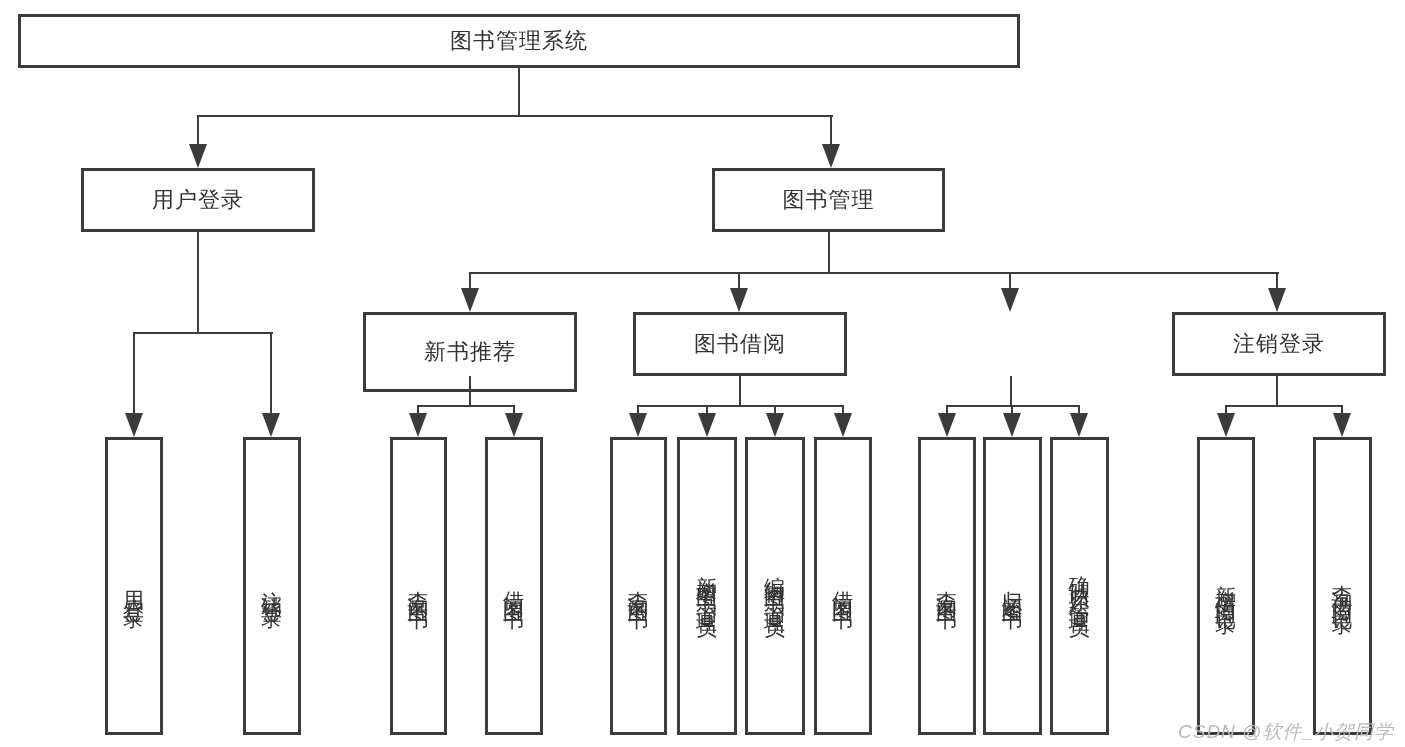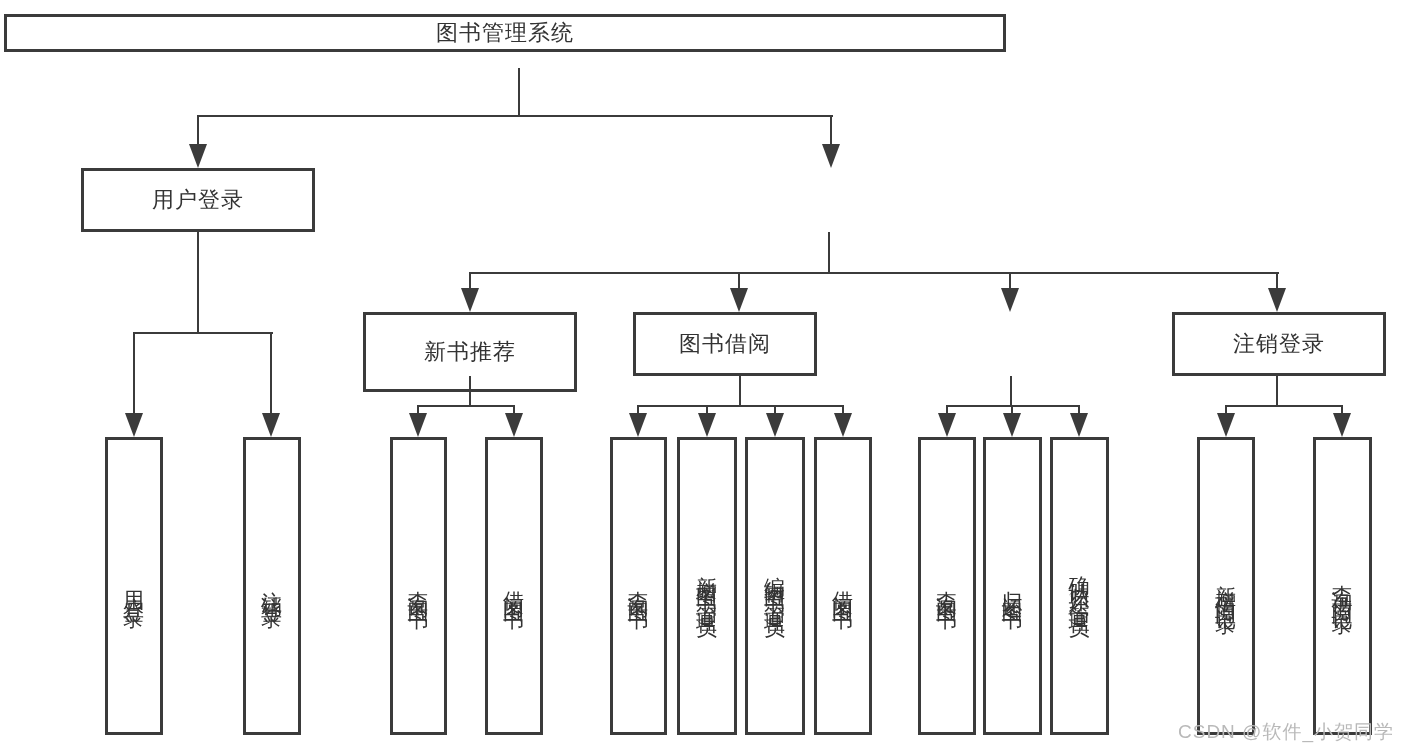--- a/index.html
+++ b/index.html
@@ -29,59 +29,60 @@
   .hline{position:absolute;height:2px;background:var(--line);}
   .vline{position:absolute;width:2px;background:var(--line);}
   .arrow{
     position:absolute;width:0;height:0;
     border-left:9px solid transparent;
     border-right:9px solid transparent;
     border-top:24px solid var(--line);
   }
   .watermark{
     position:absolute;font-size:19px;color:var(--watermark);
-    white-space:nowrap;letter-spacing:1px;
+    white-space:nowrap;letter-spacing:1px;font-style:italic;
   }
 </style>
 </head>
 <body>
 
 <div class="canvas">
 
-  <div class="box hnode" style="left:4px;top:14px;width:1002px;height:38px">图书管理系统</div>
+  <div class="box hnode" style="left:18px;top:14px;width:1002px;height:54px">图书管理系统</div>
 
   <div class="vline" style="left:518px;top:68px;height:49px"></div>
   <div class="hline" style="left:197px;top:115px;width:636px"></div>
   <div class="vline" style="left:197px;top:115px;height:31px"></div>
   <div class="arrow" style="left:189px;top:144px"></div>
   <div class="vline" style="left:830px;top:115px;height:31px"></div>
   <div class="arrow" style="left:822px;top:144px"></div>
 
   <div class="box hnode" style="left:81px;top:168px;width:234px;height:64px">用户登录</div>
+  <div class="box hnode" style="left:712px;top:168px;width:233px;height:64px">图书管理</div>
 
   <div class="vline" style="left:197px;top:232px;height:102px"></div>
   <div class="hline" style="left:133px;top:332px;width:140px"></div>
   <div class="vline" style="left:133px;top:332px;height:82px"></div>
   <div class="arrow" style="left:125px;top:413px"></div>
   <div class="vline" style="left:270px;top:332px;height:82px"></div>
   <div class="arrow" style="left:262px;top:413px"></div>
 
   <div class="vline" style="left:828px;top:232px;height:42px"></div>
   <div class="hline" style="left:469px;top:272px;width:810px"></div>
   <div class="vline" style="left:469px;top:272px;height:18px"></div>
   <div class="arrow" style="left:461px;top:288px"></div>
   <div class="vline" style="left:738px;top:272px;height:18px"></div>
   <div class="arrow" style="left:730px;top:288px"></div>
   <div class="vline" style="left:1009px;top:272px;height:18px"></div>
   <div class="arrow" style="left:1001px;top:288px"></div>
   <div class="vline" style="left:1276px;top:272px;height:18px"></div>
   <div class="arrow" style="left:1268px;top:288px"></div>
 
   <div class="box hnode" style="left:363px;top:312px;width:214px;height:80px">新书推荐</div>
-  <div class="box hnode" style="left:633px;top:312px;width:184px;height:64px">图书借阅</div>
+  <div class="box hnode" style="left:633px;top:312px;width:214px;height:64px">图书借阅</div>
   <div class="box hnode" style="left:1172px;top:312px;width:214px;height:64px">注销登录</div>
 
   <div class="vline" style="left:469px;top:376px;height:31px"></div>
   <div class="hline" style="left:417px;top:405px;width:98px"></div>
   <div class="vline" style="left:417px;top:405px;height:10px"></div>
   <div class="arrow" style="left:409px;top:413px"></div>
   <div class="vline" style="left:513px;top:405px;height:10px"></div>
   <div class="arrow" style="left:505px;top:413px"></div>
 
   <div class="vline" style="left:739px;top:376px;height:31px"></div>

